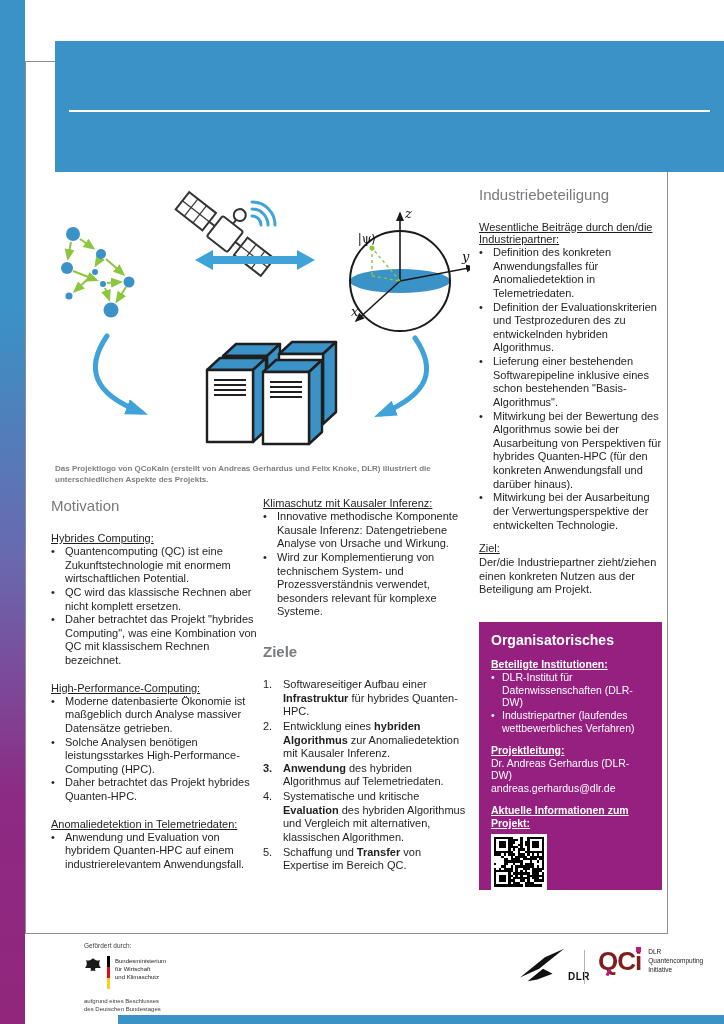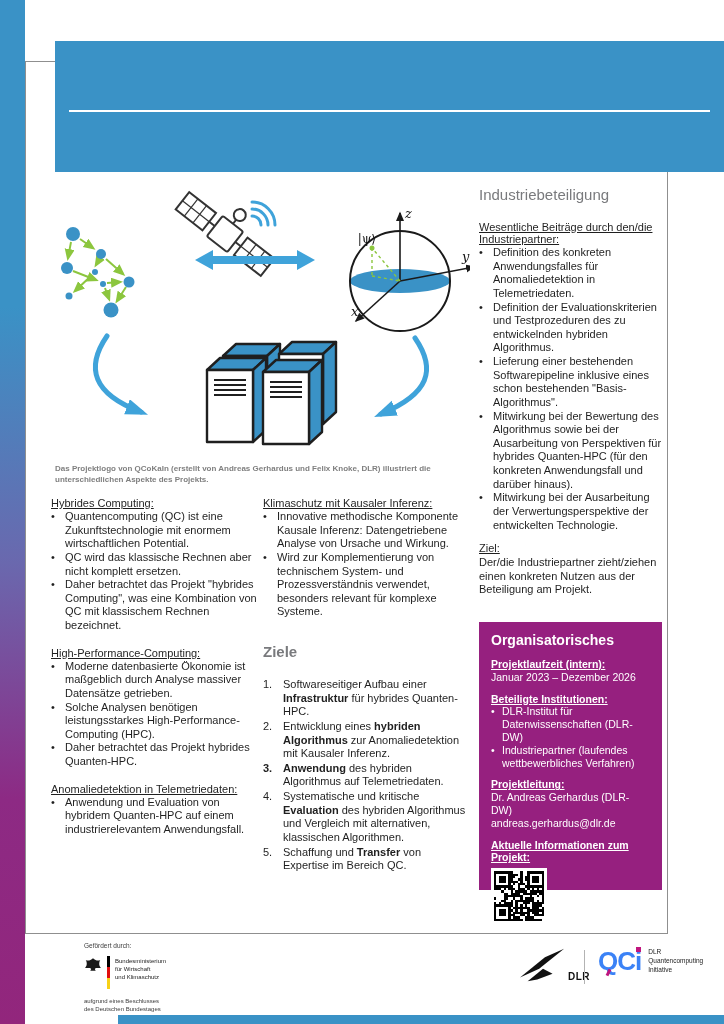--- a/index.html
+++ b/index.html
@@ -49,21 +49,21 @@
 
   .foot-small{position:absolute;font-size:6.5px;color:#3c3c3c;line-height:1.3;}
   .ministry{position:absolute;left:84px;top:956px;display:flex;gap:5px;align-items:flex-start;}
   .flagbar{width:3px;height:33px;display:flex;flex-direction:column;}
   .flagbar span{flex:1;}
   .ministry .mtext{font-size:6px;color:#222;line-height:1.3;padding-top:2px;}
   .dlr-wrap{position:absolute;left:520px;top:948px;display:flex;align-items:flex-end;gap:2px;}
   .dlr-wrap .dlr-label{font-size:10px;font-weight:700;letter-spacing:.5px;color:#111;}
   .logo-divider{position:absolute;left:584px;top:950px;width:1px;height:34px;background:#b3b3b3;}
   .qci-wrap{position:absolute;left:598px;top:948px;display:flex;gap:7px;align-items:center;}
-  .qci-mark{position:relative;font-size:26px;font-weight:600;letter-spacing:-1px;color:#3b82f6;line-height:1;}
+  .qci-mark{position:relative;font-size:26px;font-weight:600;letter-spacing:-1px;color:#7f1d1d;line-height:1;}
   .qci-mark .qci-i{position:relative;}
   .qci-mark .qci-i::after{content:"";position:absolute;left:1px;top:1px;width:5px;height:5px;background:#c0167e;}
   .qci-mark::after{content:"";position:absolute;left:9px;bottom:-2px;width:3px;height:7px;background:#c0167e;transform:rotate(25deg);}
   .qci-text{font-size:6.5px;color:#222;line-height:1.35;}
 
   .bottom-bar{position:absolute;left:118px;top:1015px;width:606px;height:9px;background:#3a92c6;}
 </style>
 </head>
 <body>
 
@@ -212,20 +212,21 @@
 
     <g fill="none" stroke="#3fa3da" stroke-width="5" stroke-linecap="round">
       <path d="M 52,148 C 30,180 38,206 86,224" marker-end="url(#mb)"></path>
       <path d="M 360,150 C 382,182 374,206 326,226" marker-end="url(#mb)"></path>
     </g>
   </svg>
 
   <p class="caption">Das Projektlogo von QCoKaIn (erstellt von Andreas Gerhardus und Felix Knoke, DLR) illustriert die unterschiedlichen Aspekte des Projekts.</p>
 
   <div class="col-left">
+    <h2 class="sec">Motivation</h2>
     <div>
 
     <section>
           <p class="sub-title">Hybrides Computing:</p>
           <ul class="blist">
 
           <li>
                 <span class="dot">•</span>
                 <span>Quantencomputing (QC) ist eine Zukunftstechnologie mit enormem wirtschaftlichen Potential.</span>
               </li>
@@ -346,24 +347,20 @@
           <span class="dot">•</span>
           <span>Mitwirkung bei der Ausarbeitung der Verwertungsperspektive der entwickelten Technologie.</span>
         </li>
       </ul>
     <p class="sub-title">Ziel:</p>
     <p class="ziel-text">Der/die Industriepartner zieht/ziehen einen konkreten Nutzen aus der Beteiligung am Projekt.</p>
   </div>
 
   <div class="orga-box">
     <h3>Organisatorisches</h3>
-    <div class="g">
-      <div class="gt">Projektlaufzeit (intern):</div>
-      <div>Januar 2023 – Dezember 2026</div>
-    </div>
     <div class="g">
       <div class="gt">Beteiligte Institutionen:</div>
       <ul>
 
       <li>
             <span class="dot">•</span>
             <span>DLR-Institut für Datenwissenschaften (DLR-DW)</span>
           </li>
           <li>
             <span class="dot">•</span>

